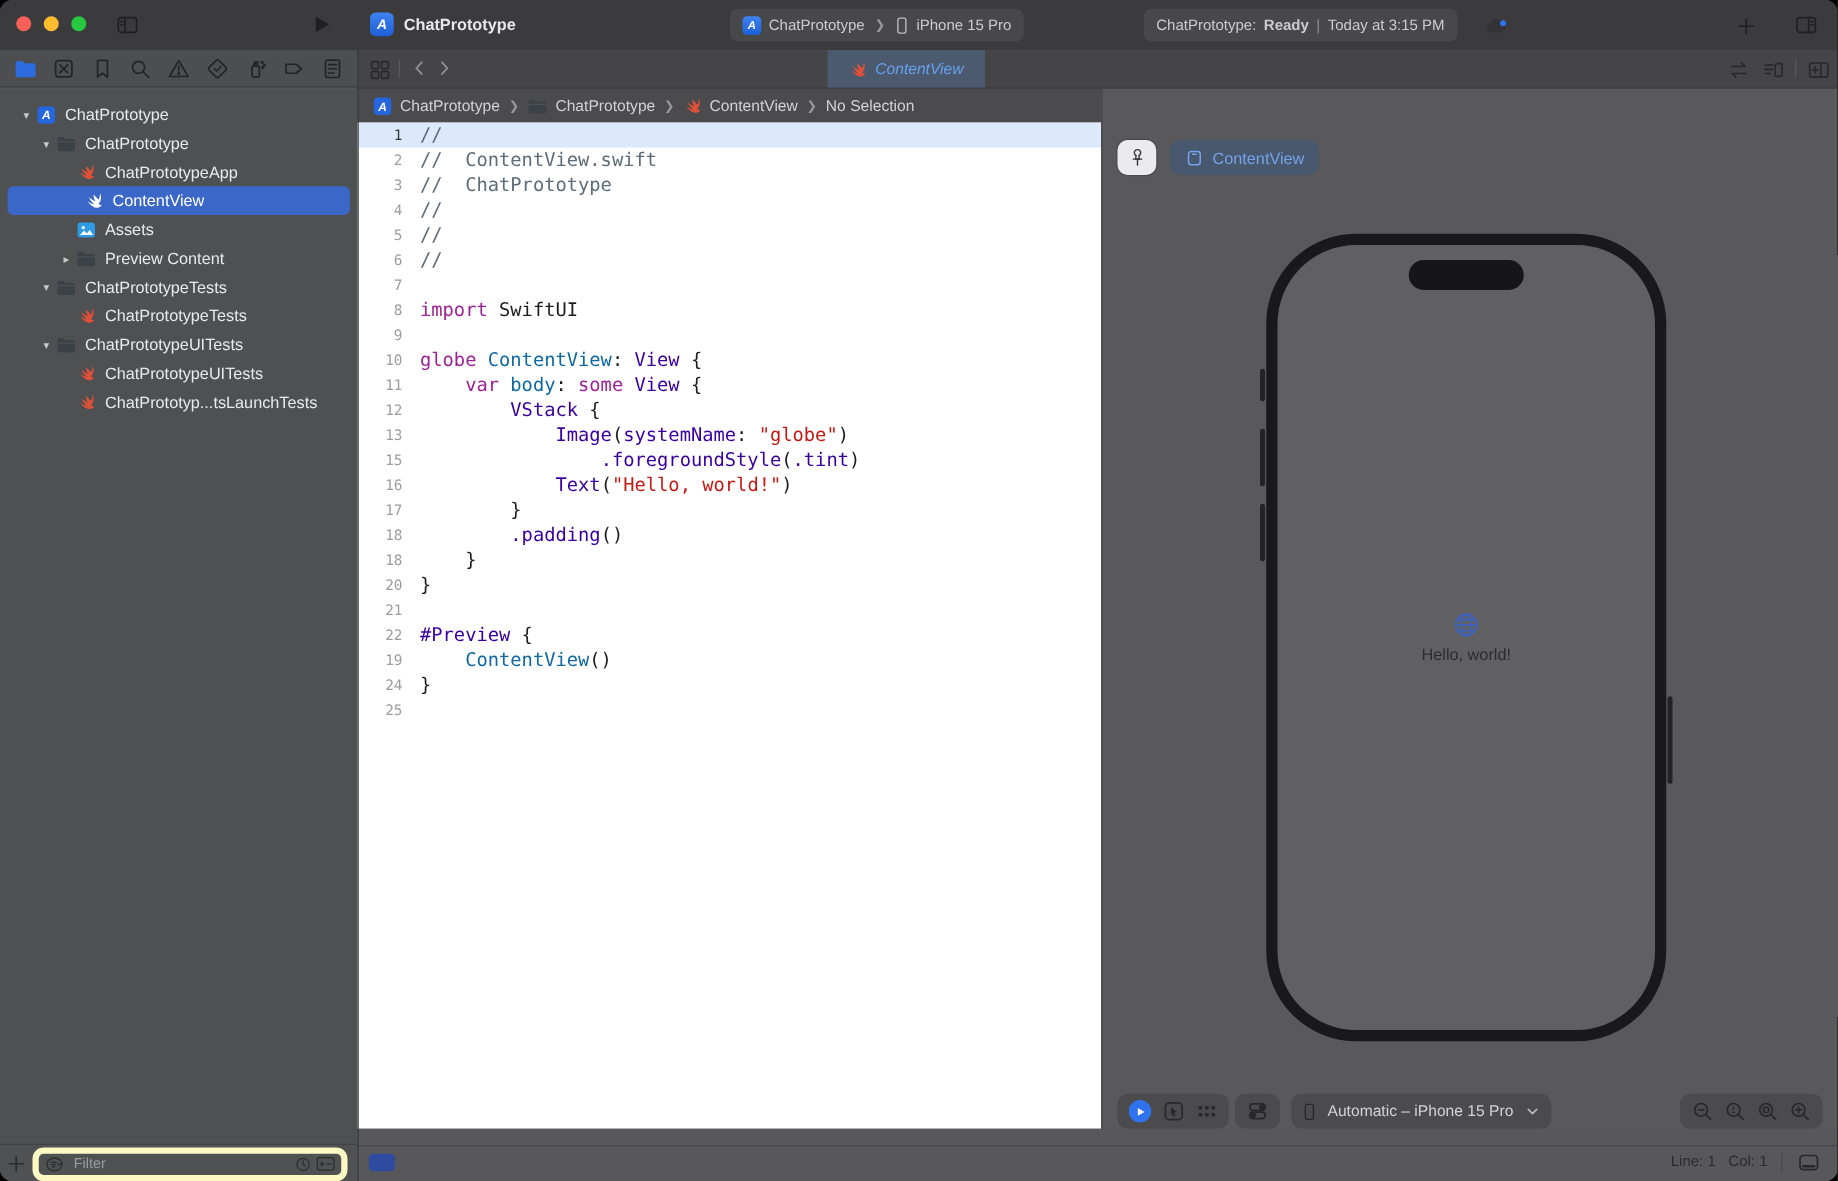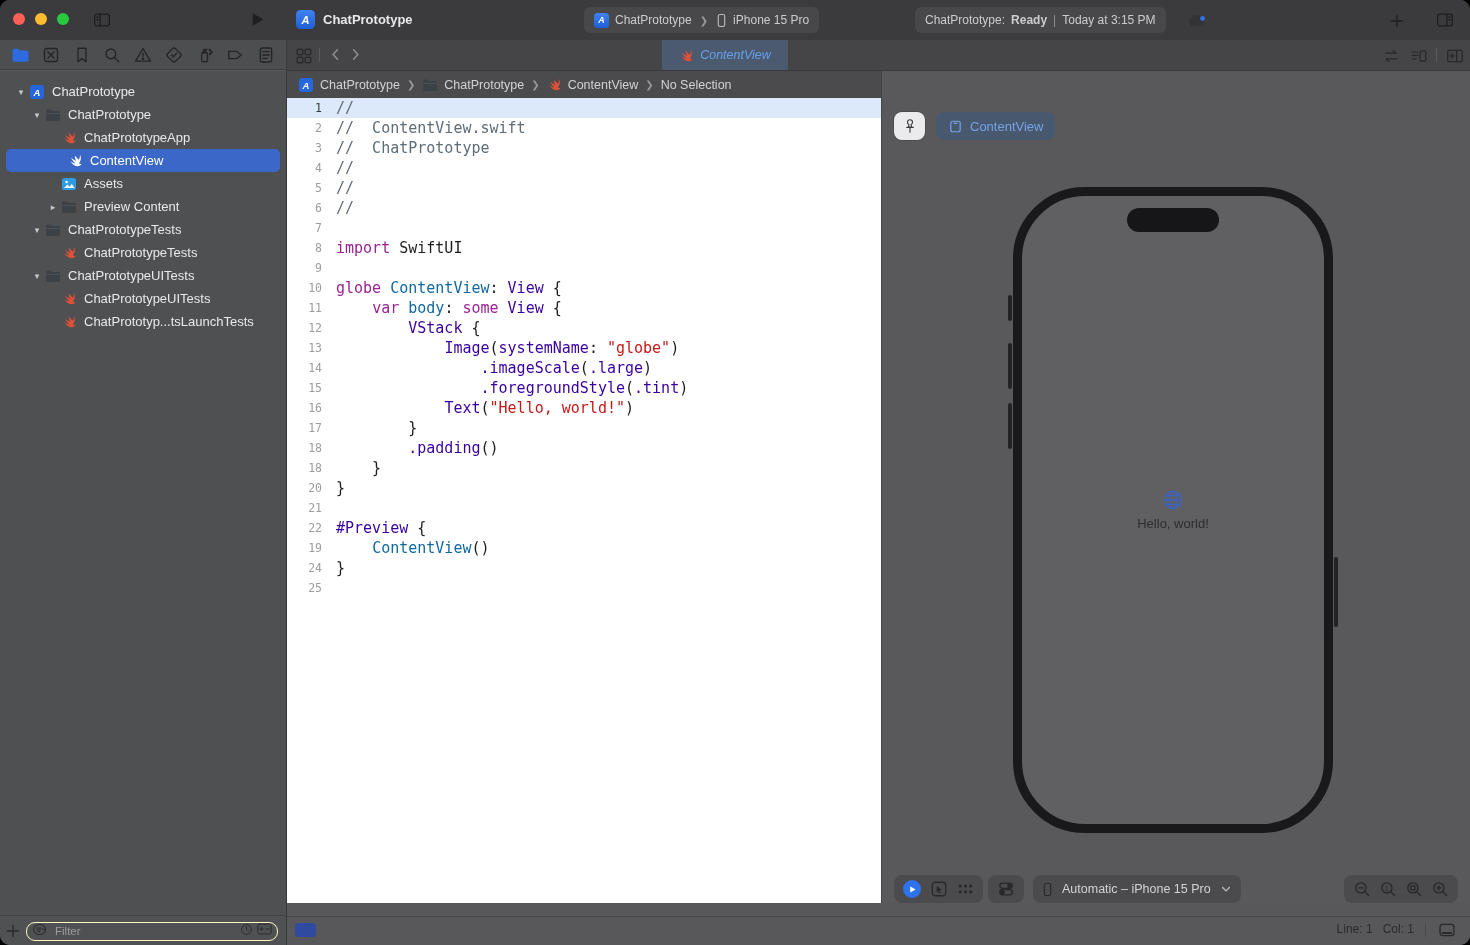--- a/index.html
+++ b/index.html
@@ -45,21 +45,21 @@
   .sidebar{position:absolute;left:0;top:71px;width:286px;height:844px;background:#4f5052;}
   .tree{position:absolute;left:0;top:9px;width:100%;}
   .tree-row{height:23px;display:flex;align-items:center;box-sizing:border-box;}
   .tree-row .disc{width:14px;font-size:9px;color:#c9c9cb;text-align:center;flex:none;}
   .tree-row .ticon{width:18px;height:16px;margin-right:6px;flex:none;display:flex;align-items:center;justify-content:center;}
   .tree-row .tlabel{font-size:13px;color:#e9e9eb;white-space:nowrap;}
   .tree-row.selected{background:#3b67c9;border-radius:5px;margin:0 6px;}
   .tree-row.selected .tlabel{color:#fff;}
   .sidebottom{position:absolute;left:0;top:915px;width:286px;height:30px;background:#505153;border-top:1px solid #424244;display:flex;align-items:center;}
   .plusbtn{width:26px;color:#2a2a2c;display:flex;justify-content:center;}
-  .filterfield{flex:1;height:17px;margin-right:8px;border:1px solid #fef9c3;border-radius:9px;display:flex;padding:0 5px;gap:4px;color:#2c2c2e;}
+  .filterfield{flex:1;height:17px;margin-right:8px;border:5px solid #fef9c3;border-radius:9px;display:flex;align-items:center;padding:0 5px;gap:4px;color:#2c2c2e;}
   .filterfield input{flex:1;border:none;background:transparent;outline:none;font-size:11.5px;color:#d8d8da;min-width:0;}
   .filterfield input::placeholder{color:#9d9d9f;}
 
   
   .editor{position:absolute;left:286px;top:98px;width:595px;height:805px;background:#ffffff;overflow:hidden;
     font-family:"DejaVu Sans Mono",monospace;}
   .code-line{height:20px;display:flex;align-items:center;white-space:pre;}
   .code-line.current{background:#dce9fb;}
   .gutter{width:36px;text-align:right;font-size:11.5px;color:#9d9da0;flex:none;padding-right:0;}
   .code-line.current .gutter{color:#38383a;}
@@ -509,24 +509,20 @@
    </div>
       <div class="code-line">
      <span class="gutter">12</span>
      <span class="code-text"><span class="tok-plain">        </span><span class="tok-type">VStack</span><span class="tok-plain"> {</span></span>
    </div>
       <div class="code-line">
      <span class="gutter">13</span>
      <span class="code-text"><span class="tok-plain">            </span><span class="tok-type">Image</span><span class="tok-plain">(</span><span class="tok-type">systemName</span><span class="tok-plain">: </span><span class="tok-string">"globe"</span><span class="tok-plain">)</span></span>
    </div>
       <div class="code-line">
-     <span class="gutter">14</span>
-     <span class="code-text"><span class="tok-plain">                </span><span class="tok-type">.imageScale</span><span class="tok-plain">(</span><span class="tok-type">.large</span><span class="tok-plain">)</span></span>
-   </div>
-      <div class="code-line">
      <span class="gutter">15</span>
      <span class="code-text"><span class="tok-plain">                </span><span class="tok-type">.foregroundStyle</span><span class="tok-plain">(</span><span class="tok-type">.tint</span><span class="tok-plain">)</span></span>
    </div>
       <div class="code-line">
      <span class="gutter">16</span>
      <span class="code-text"><span class="tok-plain">            </span><span class="tok-type">Text</span><span class="tok-plain">(</span><span class="tok-string">"Hello, world!"</span><span class="tok-plain">)</span></span>
    </div>
       <div class="code-line">
      <span class="gutter">17</span>
      <span class="code-text"><span class="tok-plain">        }</span></span>

